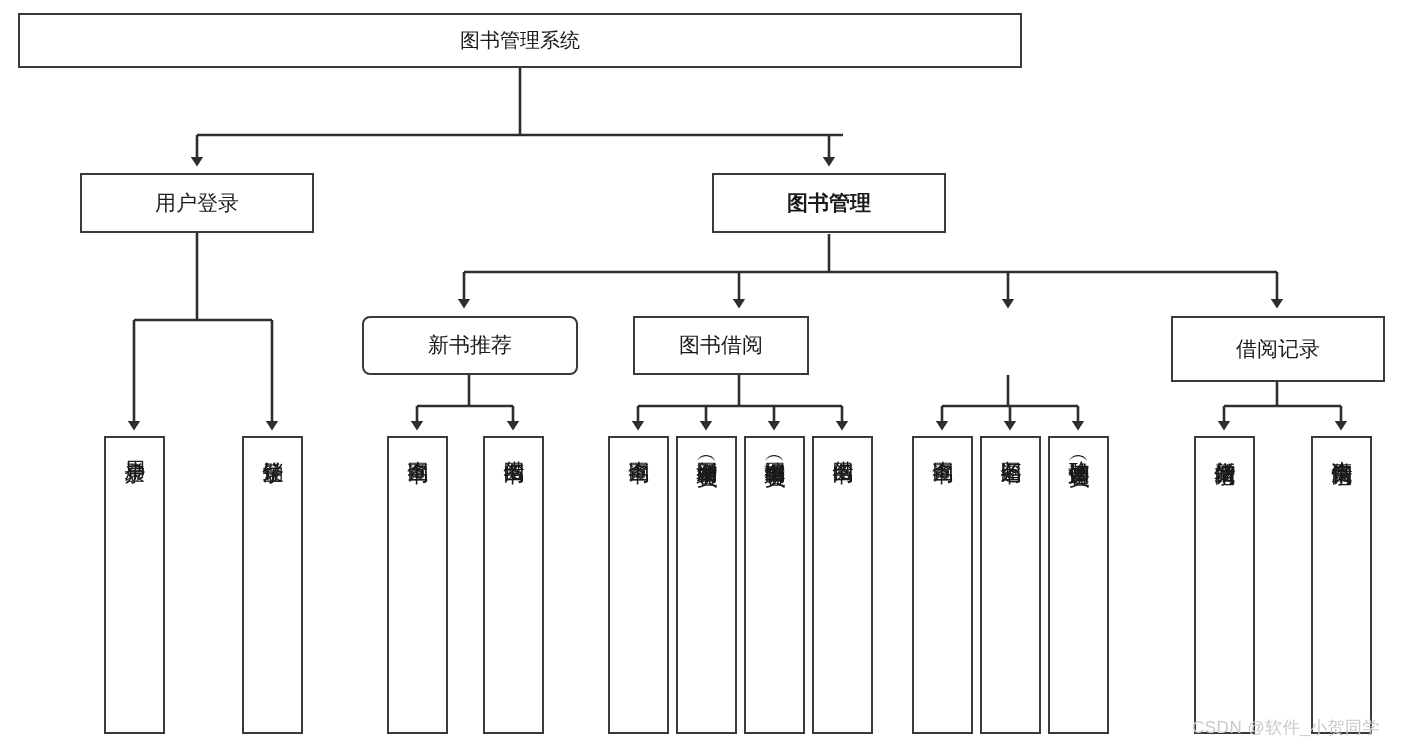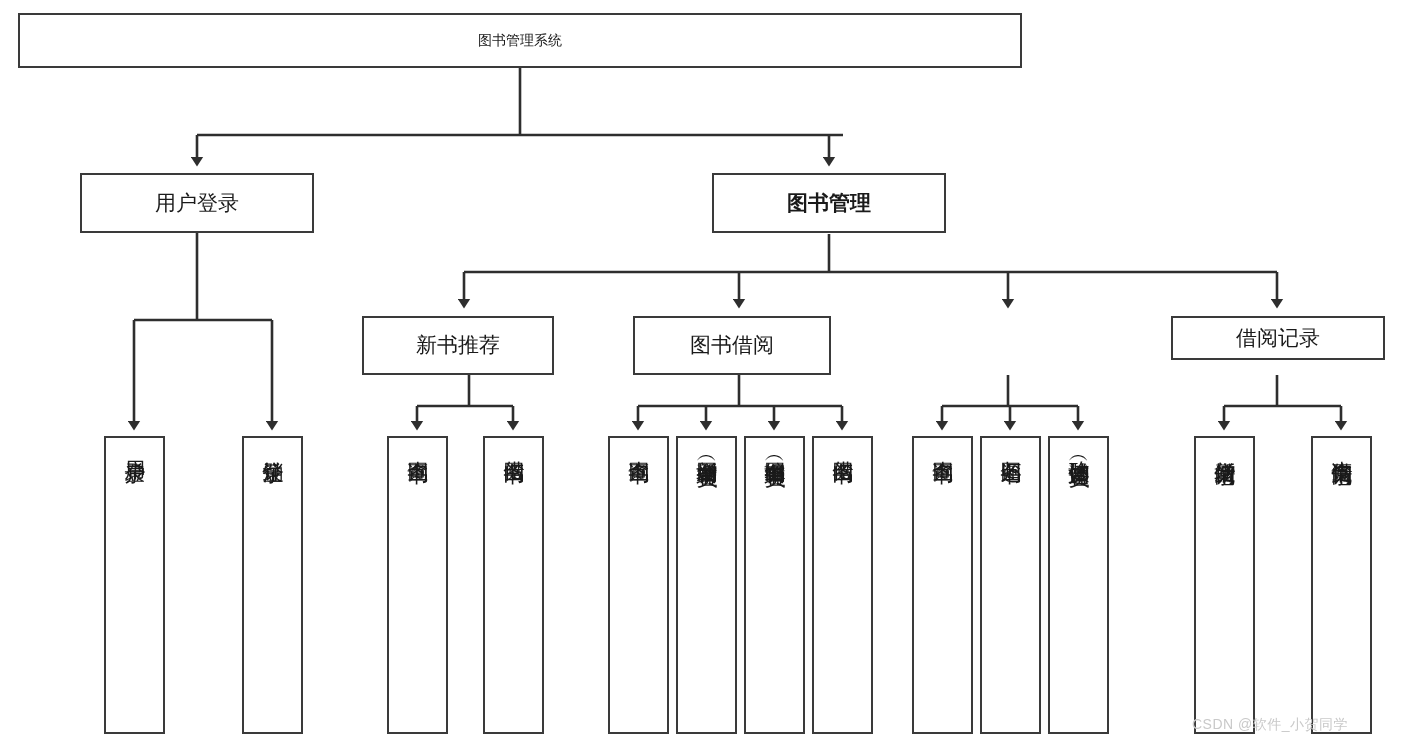--- a/index.html
+++ b/index.html
@@ -49,25 +49,25 @@
     justify-content: center;
     padding-top: 6px;
   }
   .node.vert .lbl {
     writing-mode: vertical-rl;
     text-orientation: upright;
     font-size: 21px;
     letter-spacing: 1px;
     white-space: nowrap;
   }
-  .node.root .lbl { font-size: 14px; }
+  .node.root .lbl { font-size: 20px; }
   .watermark {
     position: absolute;
     color: #c9c9c9;
-    font-size: 14px;
+    font-size: 17px;
     white-space: nowrap;
     letter-spacing: 0.5px;
   }
 </style>
 </head>
 <body>
 
 <div id="canvas">
 
   <svg id="wires" viewBox="0 0 1405 747" xmlns="http://www.w3.org/2000/svg">
@@ -124,27 +124,27 @@
     <span class="lbl">图书管理系统</span>
   </div>
 
   <div class="node horiz" style="left:80px; top:173px; width:234px; height:60px;">
     <span class="lbl">用户登录</span>
   </div>
   <div class="node horiz" style="left:712px; top:173px; width:234px; height:60px;font-weight:bold;">
     <span class="lbl">图书管理</span>
   </div>
 
-  <div class="node horiz" style="left:362px; top:316px; width:192px; height:59px;">
+  <div class="node horiz" style="left:362px; top:316px; width:216px; height:59px;border-radius:8px;">
     <span class="lbl">新书推荐</span>
   </div>
-  <div class="node horiz" style="left:633px; top:316px; width:198px; height:59px;">
+  <div class="node horiz" style="left:633px; top:316px; width:176px; height:59px;">
     <span class="lbl">图书借阅</span>
   </div>
-  <div class="node horiz" style="left:1171px; top:316px; width:214px; height:44px;">
+  <div class="node horiz" style="left:1171px; top:316px; width:214px; height:66px;">
     <span class="lbl">借阅记录</span>
   </div>
 
   <div class="node vert" style="left:104px; top:436px; width:61px; height:298px;">
     <span class="lbl">用户登录</span>
   </div>
   <div class="node vert" style="left:242px; top:436px; width:61px; height:298px;">
     <span class="lbl">注销登录</span>
   </div>
 

